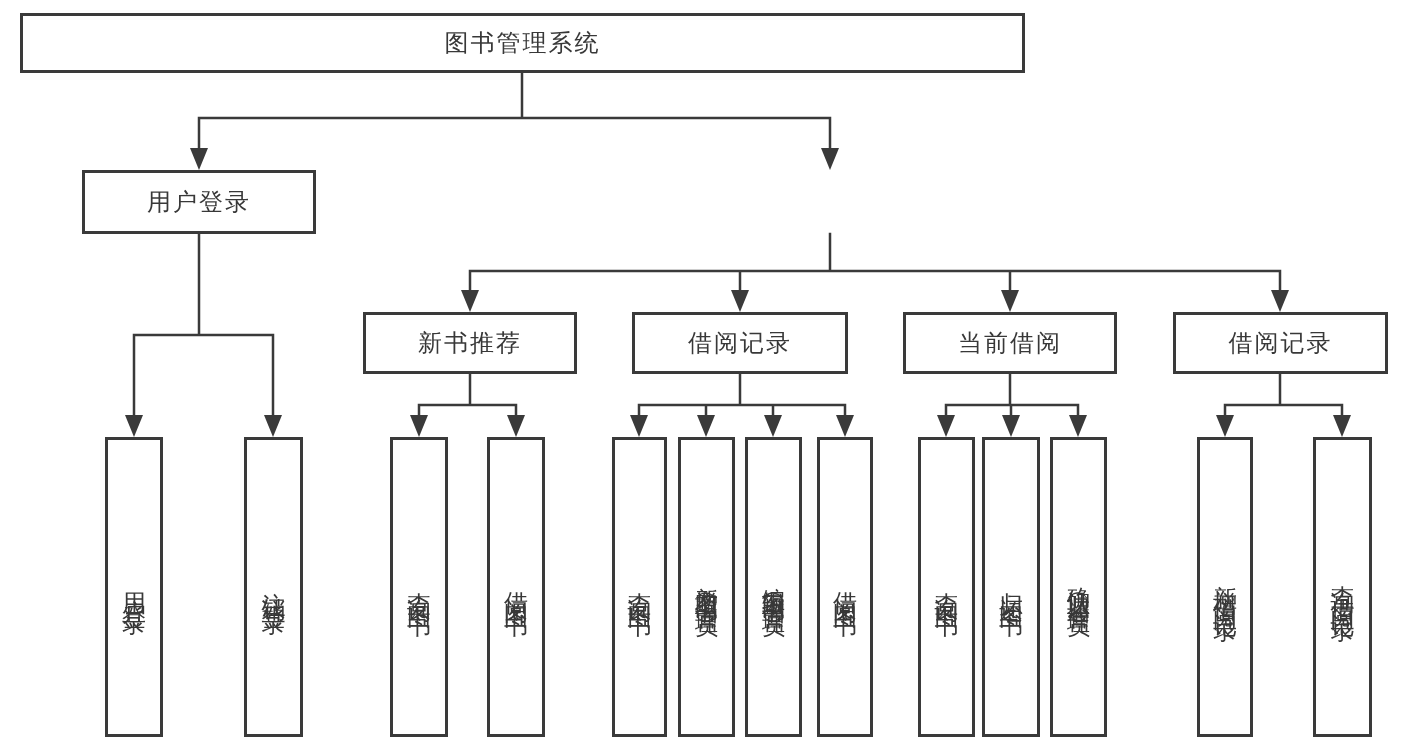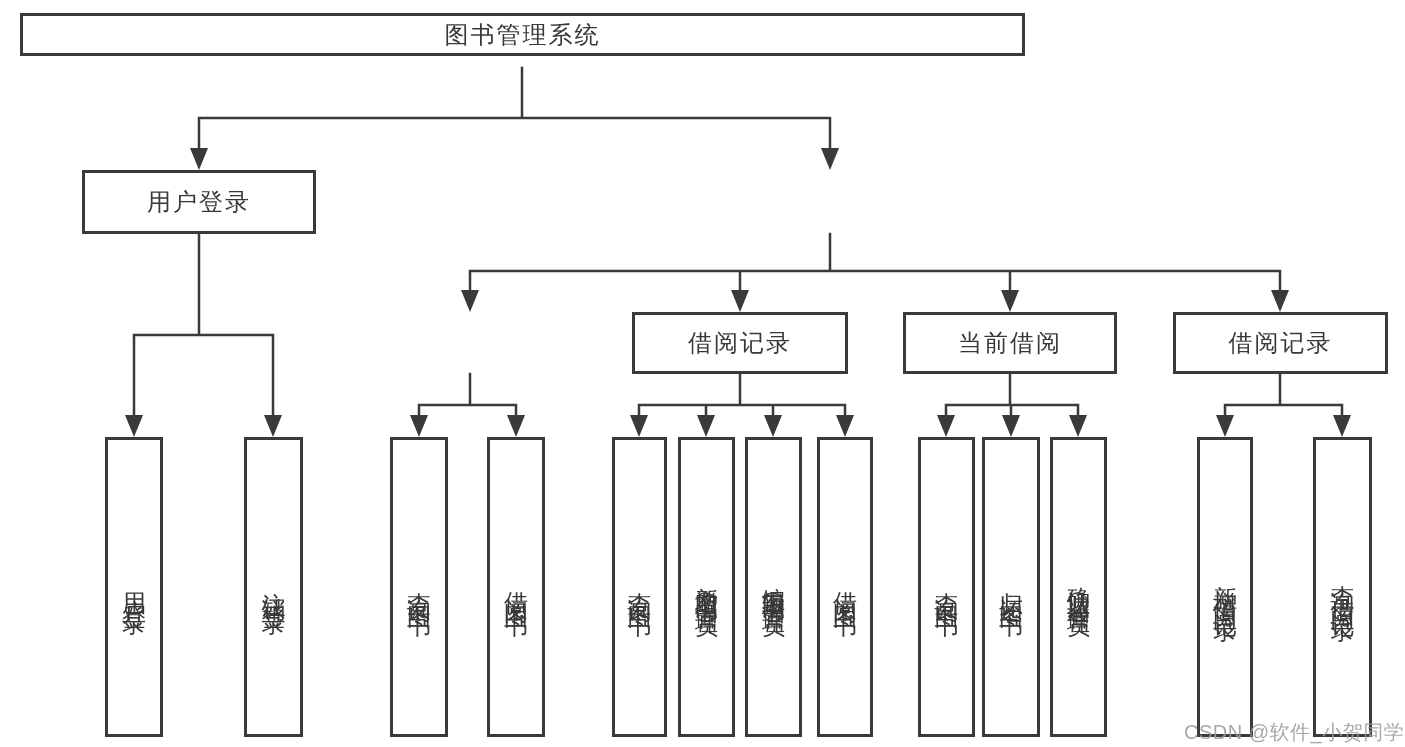--- a/index.html
+++ b/index.html
@@ -97,28 +97,31 @@
       <polygon points="764,415 782,415 773,437"></polygon>
       <polygon points="836,415 854,415 845,437"></polygon>
       <polygon points="937,415 955,415 946,437"></polygon>
       <polygon points="1002,415 1020,415 1011,437"></polygon>
       <polygon points="1069,415 1087,415 1078,437"></polygon>
       <polygon points="1216,415 1234,415 1225,437"></polygon>
       <polygon points="1333,415 1351,415 1342,437"></polygon>
     </g>
   </svg>
 
-  <div class="box h" style="left:20px;top:13px;width:1005px;height:43px">
+  <div class="box h" style="left:20px;top:13px;width:1005px;height:60px">
     <span>图书管理系统</span>
   </div>
 
   <div class="box h" style="left:82px;top:170px;width:234px;height:64px">
     <span>用户登录</span>
   </div>
 
+  <div class="box h" style="left:363px;top:312px;width:214px;height:62px">
+    <span>新书推荐</span>
+  </div>
   <div class="box h" style="left:632px;top:312px;width:216px;height:62px">
     <span>借阅记录</span>
   </div>
   <div class="box h" style="left:903px;top:312px;width:214px;height:62px">
     <span>当前借阅</span>
   </div>
   <div class="box h" style="left:1173px;top:312px;width:215px;height:62px">
     <span>借阅记录</span>
   </div>
 
@@ -159,15 +162,14 @@
     <span>确认归还（管理员）</span>
   </div>
 
   <div class="box v" style="left:1197px;top:437px;width:56px;height:300px">
     <span>新增借阅记录</span>
   </div>
   <div class="box v" style="left:1313px;top:437px;width:59px;height:300px">
     <span>查询借阅记录</span>
   </div>
 
-  <div id="watermark">CSDN @软件_小贺同学</div>
 
 </div>
 
 </body></html>

